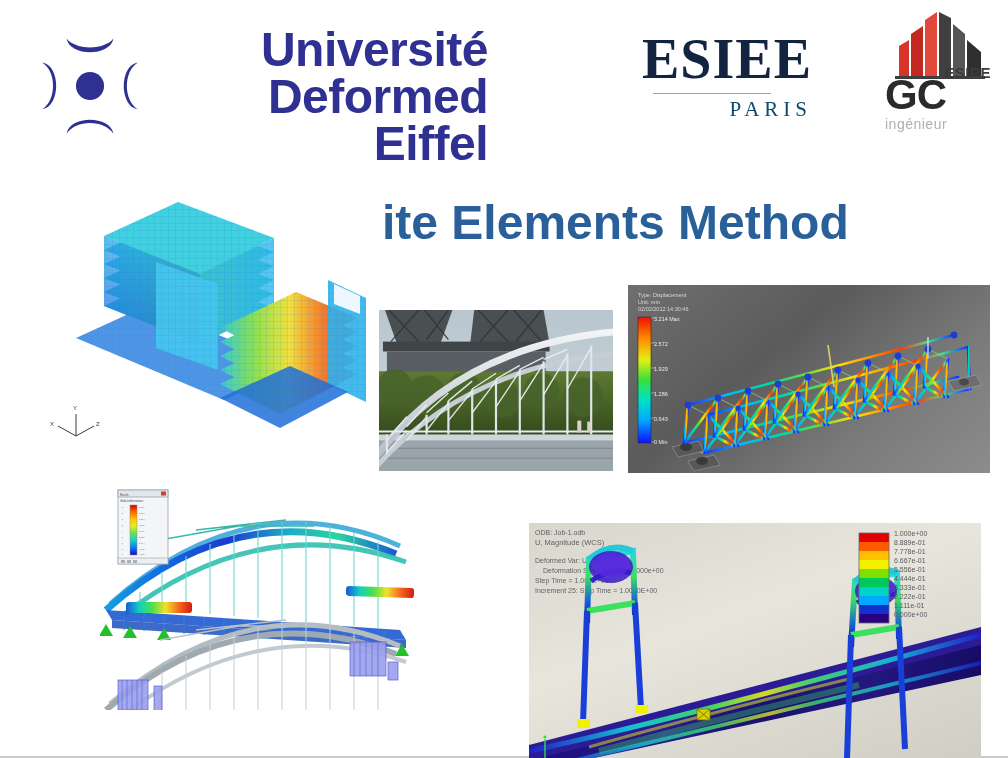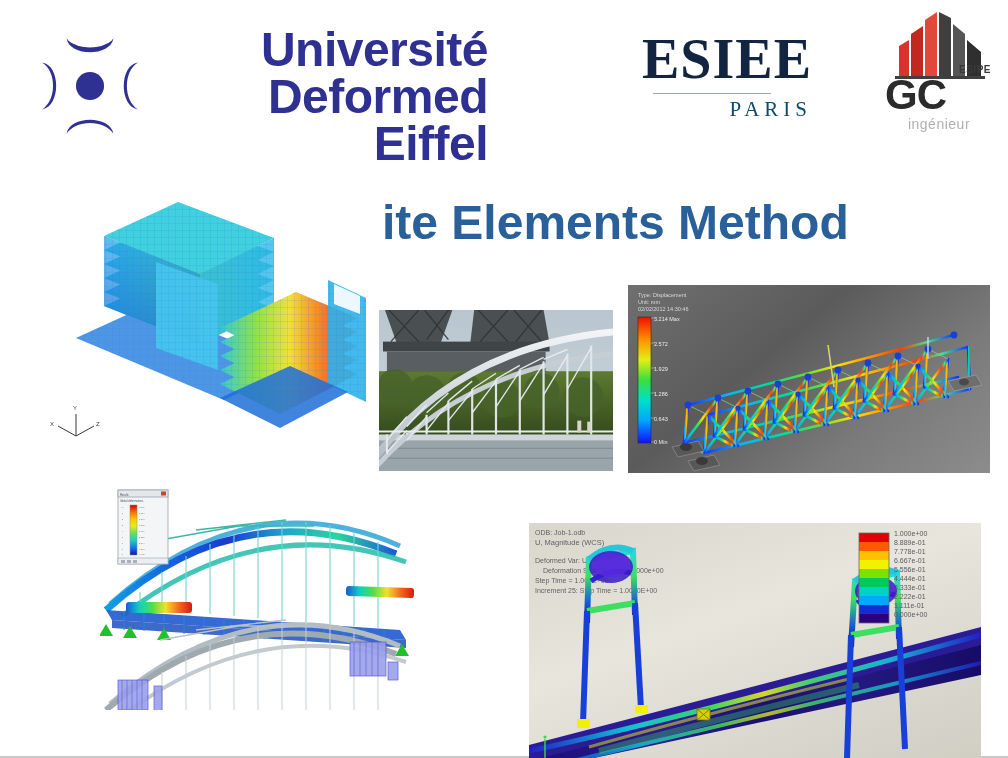--- a/index.html
+++ b/index.html
@@ -28,25 +28,25 @@
 
   .logo-esiee{position:absolute;left:612px;top:30px;width:200px;height:100px;text-align:right;}
   .esiee-word{font-family:"Liberation Serif", serif;font-weight:bold;
     font-size:56px;line-height:58px;color:#12243f;letter-spacing:1px;}
   .esiee-rule{width:118px;height:1px;background:#9aa2ae;margin:5px auto 3px auto;}
   .esiee-sub{font-family:"Liberation Serif", serif;font-size:21px;
     letter-spacing:5px;color:#0c4a6e;}
 
   .logo-gc{position:absolute;left:885px;top:12px;width:108px;height:122px;}
   .gc-buildings{position:absolute;left:0;top:0;width:108px;height:68px;}
-  .gc-esipe{position:absolute;right:2px;top:52px;font-size:10px;font-weight:bold;
+  .gc-esipe{position:absolute;right:2px;top:52px;font-size:15px;font-weight:bold;
     color:#3a3a3a;letter-spacing:0.5px;}
   .gc-gc{position:absolute;left:0;top:62px;width:108px;
     font-weight:bold;font-size:42px;line-height:42px;color:#2b2b2b;letter-spacing:-1px;}
-  .gc-sub{position:absolute;left:0;top:104px;width:108px;text-align:center;
+  .gc-sub{position:absolute;left:0;top:104px;width:108px;text-align:left;
     font-size:14px;color:#b0b0b0;letter-spacing:0.5px;}
 
   
   .slide-title{
     position:absolute;left:310px;top:196px;width:640px;
     font-weight:bold;font-size:48px;line-height:54px;
     color:#2a6099;letter-spacing:0px;
   }
 
   

